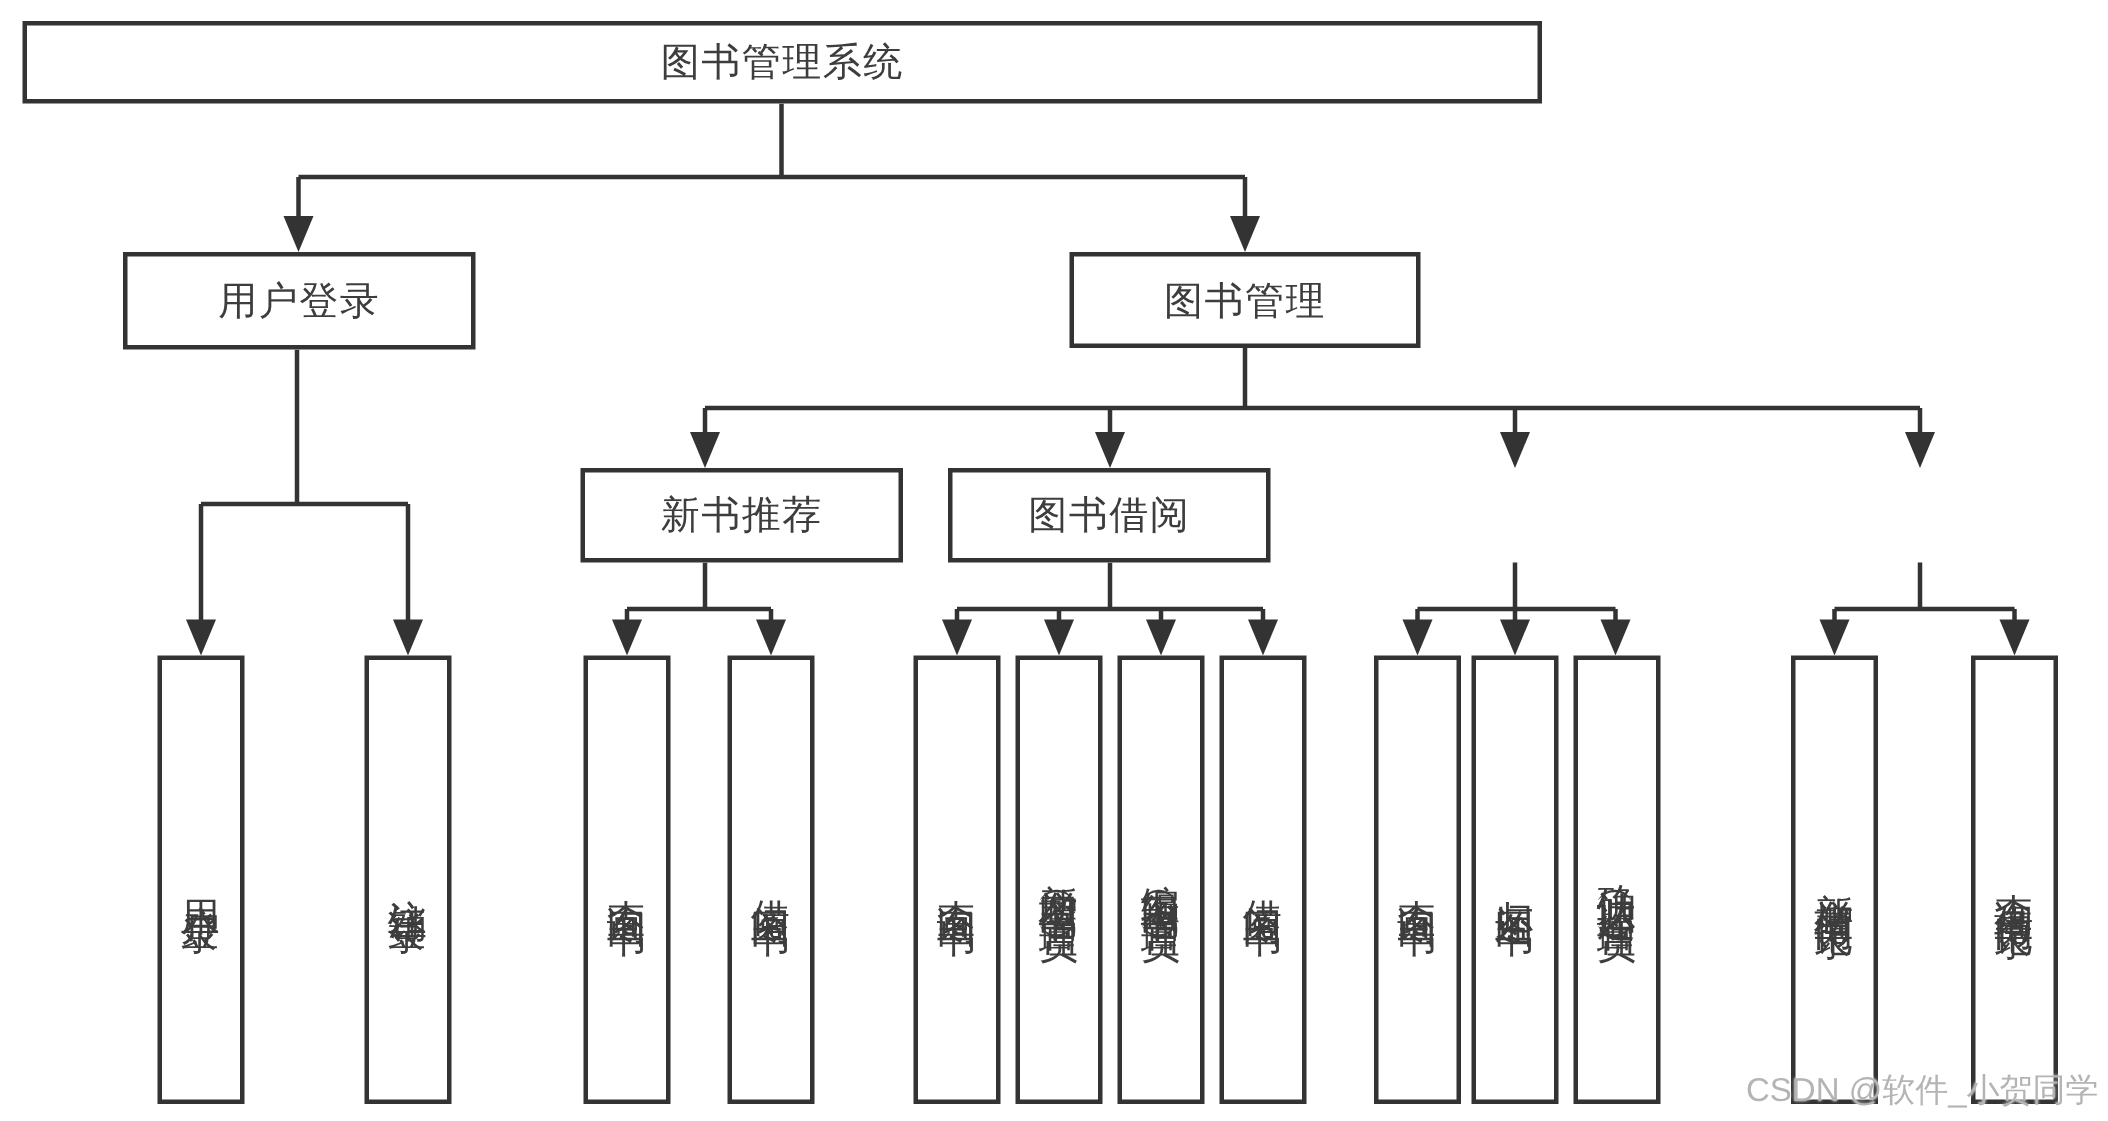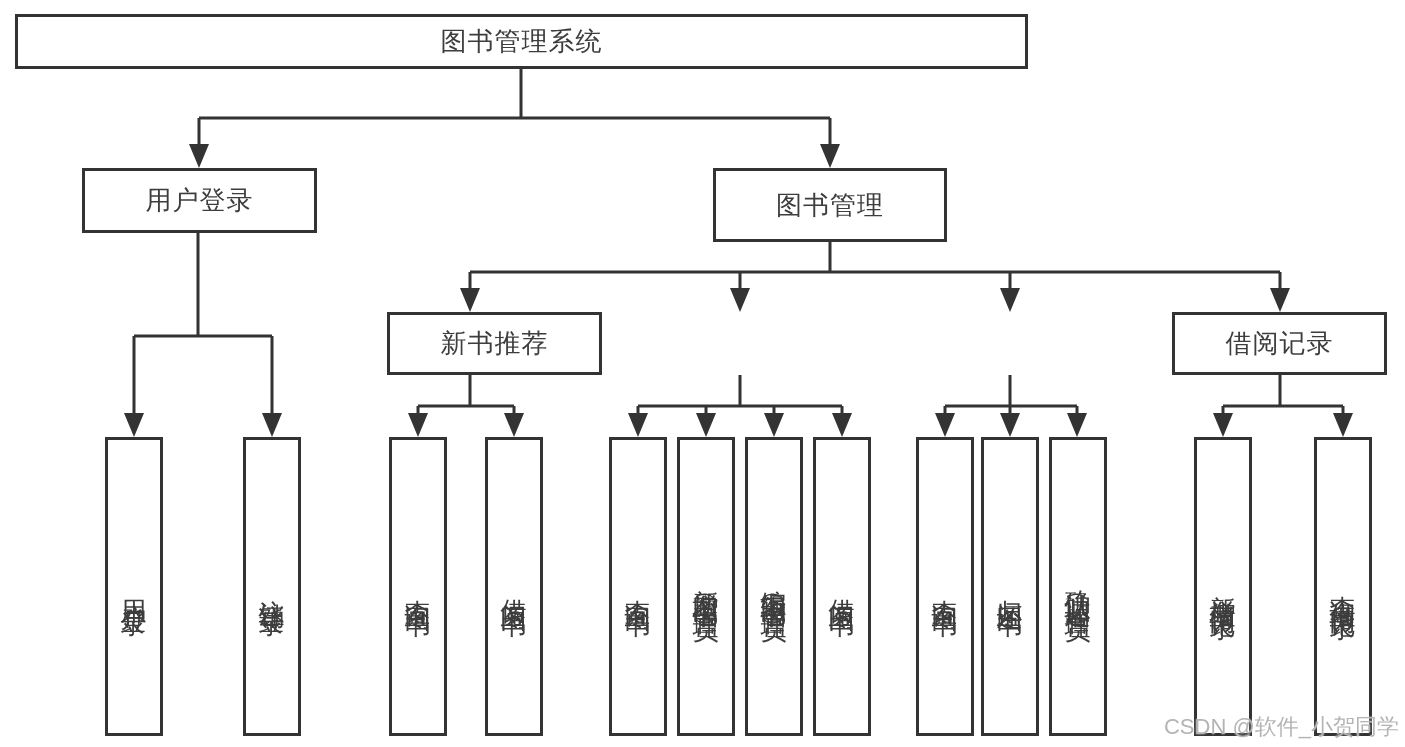--- a/index.html
+++ b/index.html
@@ -40,21 +40,21 @@
   }
   .vbox {
     writing-mode: vertical-rl;
     text-orientation: mixed;
     font-size: 26px;
     letter-spacing: 4px;
     line-height: 1;
   }
   .root-box   { left: 15px;  top: 14px;  width: 1013px; height: 55px; }
   .l1-login   { left: 82px;  top: 168px; width: 235px;  height: 65px; }
-  .l1-manage  { left: 713px; top: 168px; width: 234px;  height: 74px; }
+  .l1-manage  { left: 713px; top: 168px; width: 234px;  height: 64px; }
   .l2 { top: 312px; width: 215px; height: 63px; }
   .l2-recommend { left: 363px; margin-left: 24px;  }
   .l2-borrow    { left: 632px;  }
   .l2-current   { left: 902px;  }
   .l2-records   { left: 1172px; }
   .l3 { top: 437px; width: 58px; height: 299px; }
   .l3-a1 { left: 105px;  }
   .l3-a2 { left: 243px;  }
   .l3-b1 { left: 389px;  }
   .l3-b2 { left: 485px;  }
@@ -133,22 +133,22 @@
   <div class="box hbox l1-login">
     <span>用户登录</span>
   </div>
   <div class="box hbox l1-manage">
     <span>图书管理</span>
   </div>
 
   <div class="box hbox l2 l2-recommend">
     <span>新书推荐</span>
   </div>
-  <div class="box hbox l2 l2-records">
-    <span>借阅记录</span>
+  <div class="box hbox l2 l2-borrow">
+    <span>图书借阅</span>
   </div>
 
   <div class="box vbox l3 l3-a1">
     <span>用户登录</span>
   </div>
   <div class="box vbox l3 l3-a2">
     <span>注销登录</span>
   </div>
 
   <div class="box vbox l3 l3-b1">

